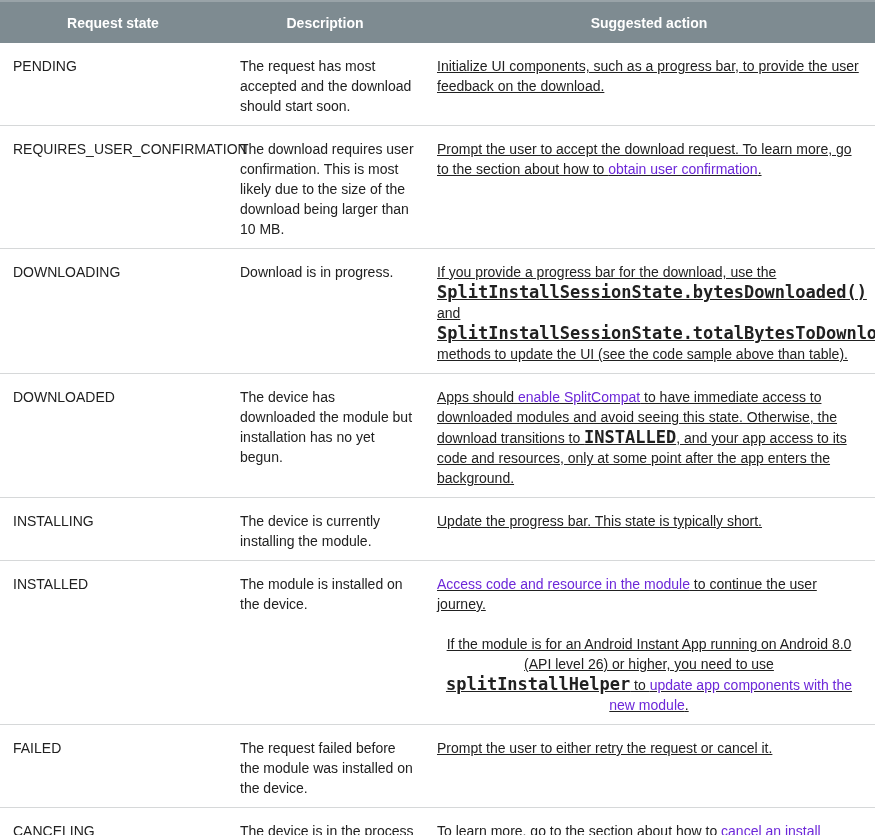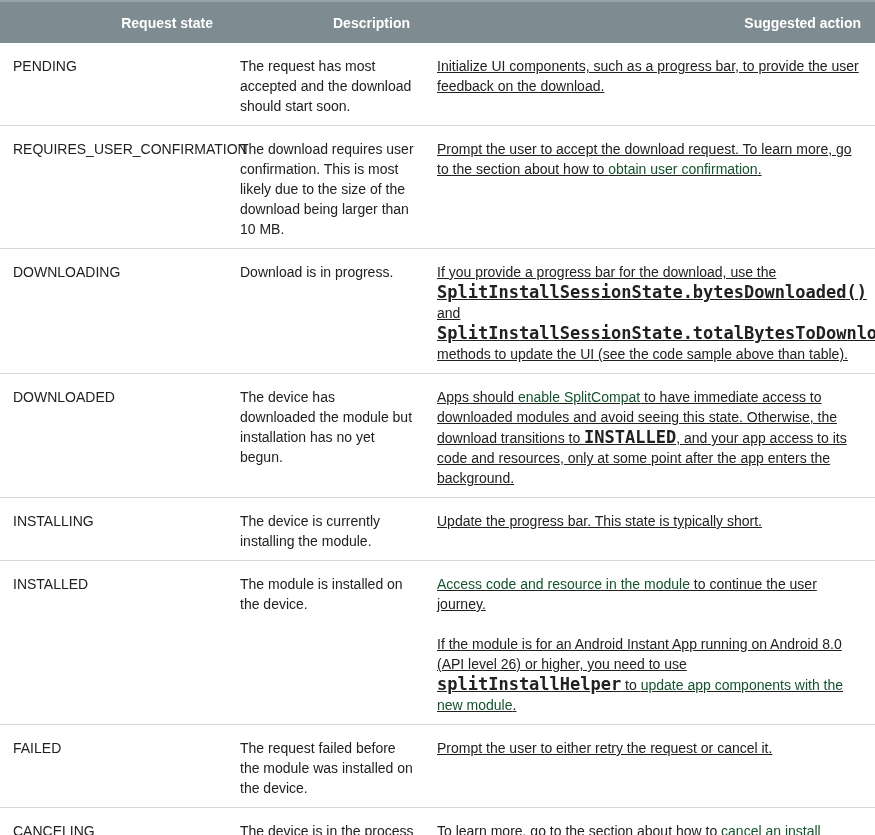--- a/index.html
+++ b/index.html
@@ -19,39 +19,39 @@
   }
   col.c1 { width: 227px; }
   col.c2 { width: 197px; }
   col.c3 { width: 451px; }
   thead th {
     background: #7e8b91;
     border-top: 2px solid #99a3a8;
     color: #ffffff;
     font-size: 14px;
     font-weight: bold;
-    text-align: right;
+    text-align: center;
     vertical-align: middle;
     height: 41px;
     padding: 0 14px 0 13px;
   }
   tbody td {
     vertical-align: top;
     font-size: 14px;
     line-height: 20px;
     padding: 13px 14px 9px 13px;
   }
   tbody tr + tr td {
     border-top: 1px solid #d6d8d9;
   }
   td.c2 { padding-right: 10px; }
   td p { margin: 0; text-decoration: underline; }
-  td p + p { margin-top: 20px; }
+  td p + p { margin-top: 20px; text-align: center; }
   a.doc-link {
-    color: #14532d;
+    color: #6d28d9;
     text-decoration: none;
     cursor: pointer;
   }
   code.inline-code {
     font-family: "DejaVu Sans Mono", monospace;
     font-weight: bold;
     font-size: 17px;
   }
 </style>
 </head>

